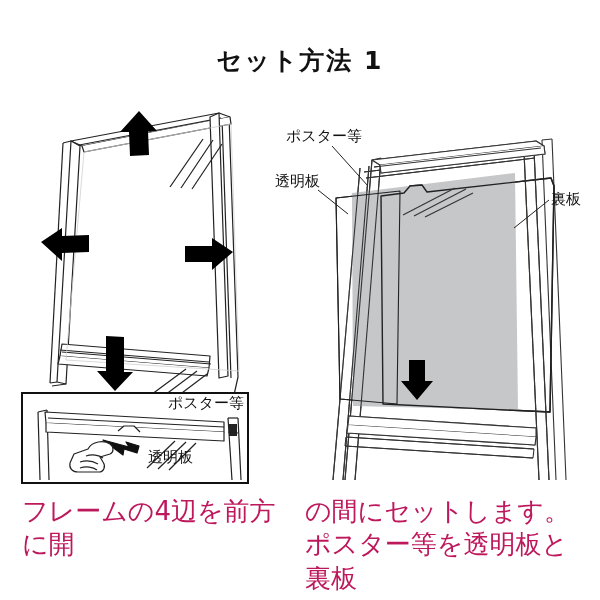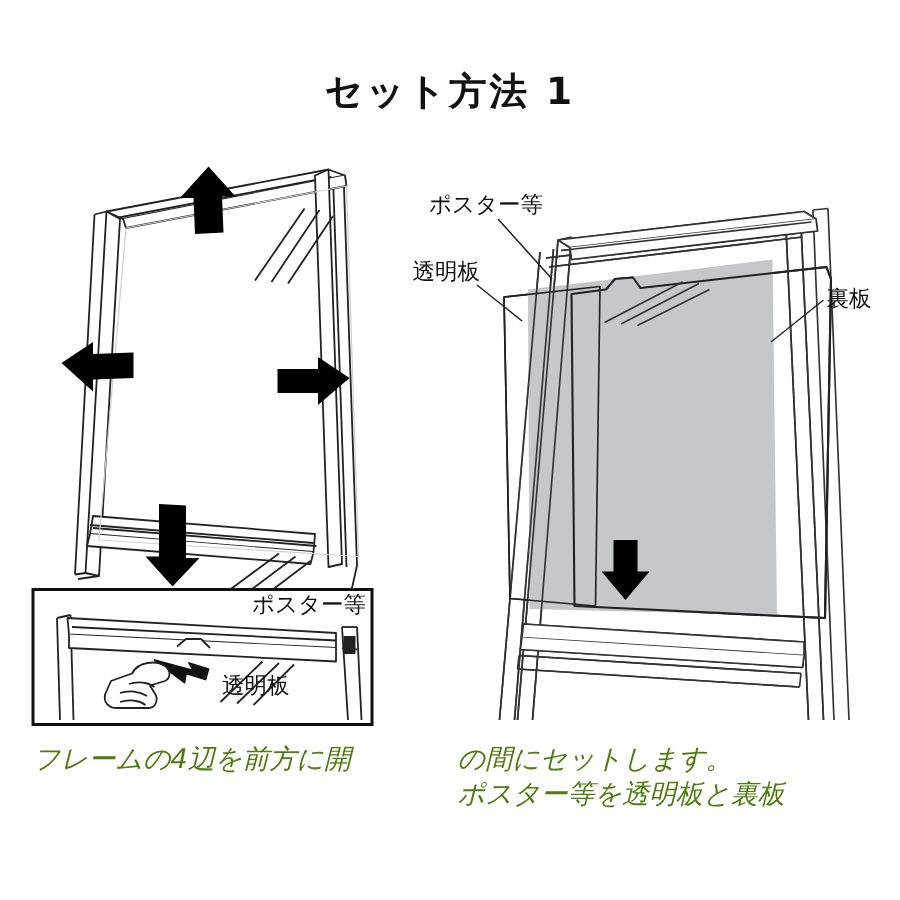--- a/index.html
+++ b/index.html
@@ -40,25 +40,24 @@
     white-space: nowrap;
     line-height: 1;
   }
   .label-poster   { left: 286px; top: 129px; text-align: right; }
   .label-clear-r  { left: 275px; top: 174px; }
   .label-back     { left: 551px; top: 192px; text-align: center; }
   .label-notch    { left: 168px; top: 396px; }
   .label-clear-i  { left: 148px; top: 450px; }
   .caption {
     position: absolute;
-    font-size: 18px;
-    color: #4d7c0f;
+    font-size: 26px;
+    color: #be185d;
     line-height: 1.28;
     letter-spacing: 0px;
-    font-style: italic;
   }
   .caption-left  { left: 22px;  top: 495px; width: 270px; }
   .caption-right { left: 305px; top: 495px; width: 280px; }
   .cap-line { display: block; }
 </style>
 </head>
 <body>
 
 <div id="page">
 

